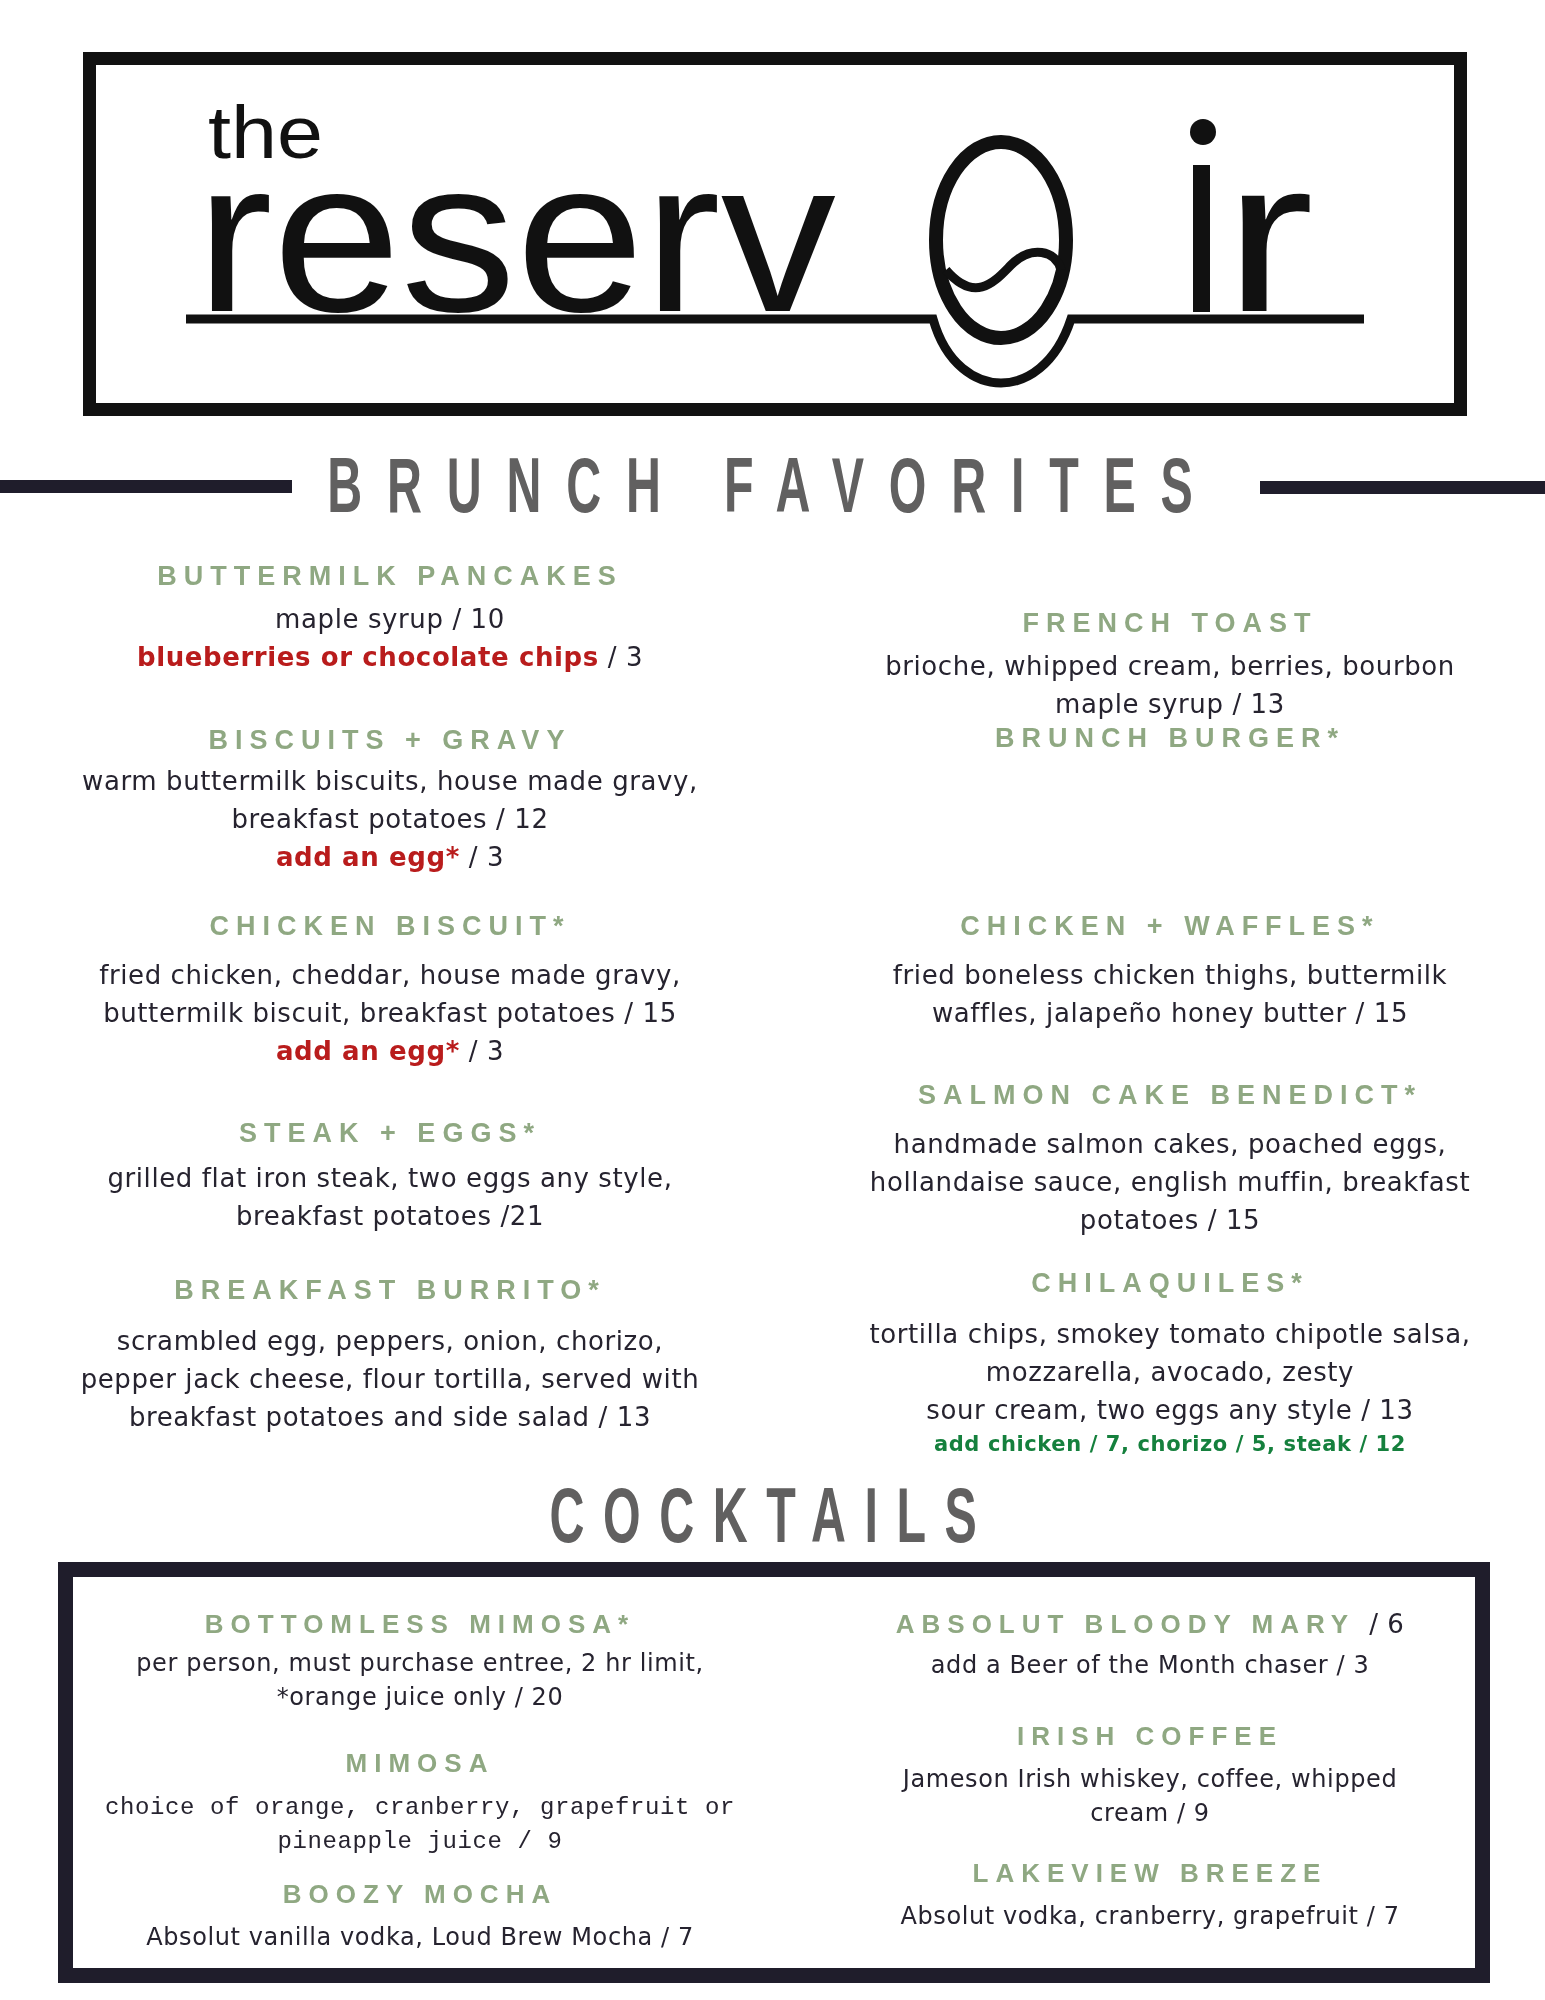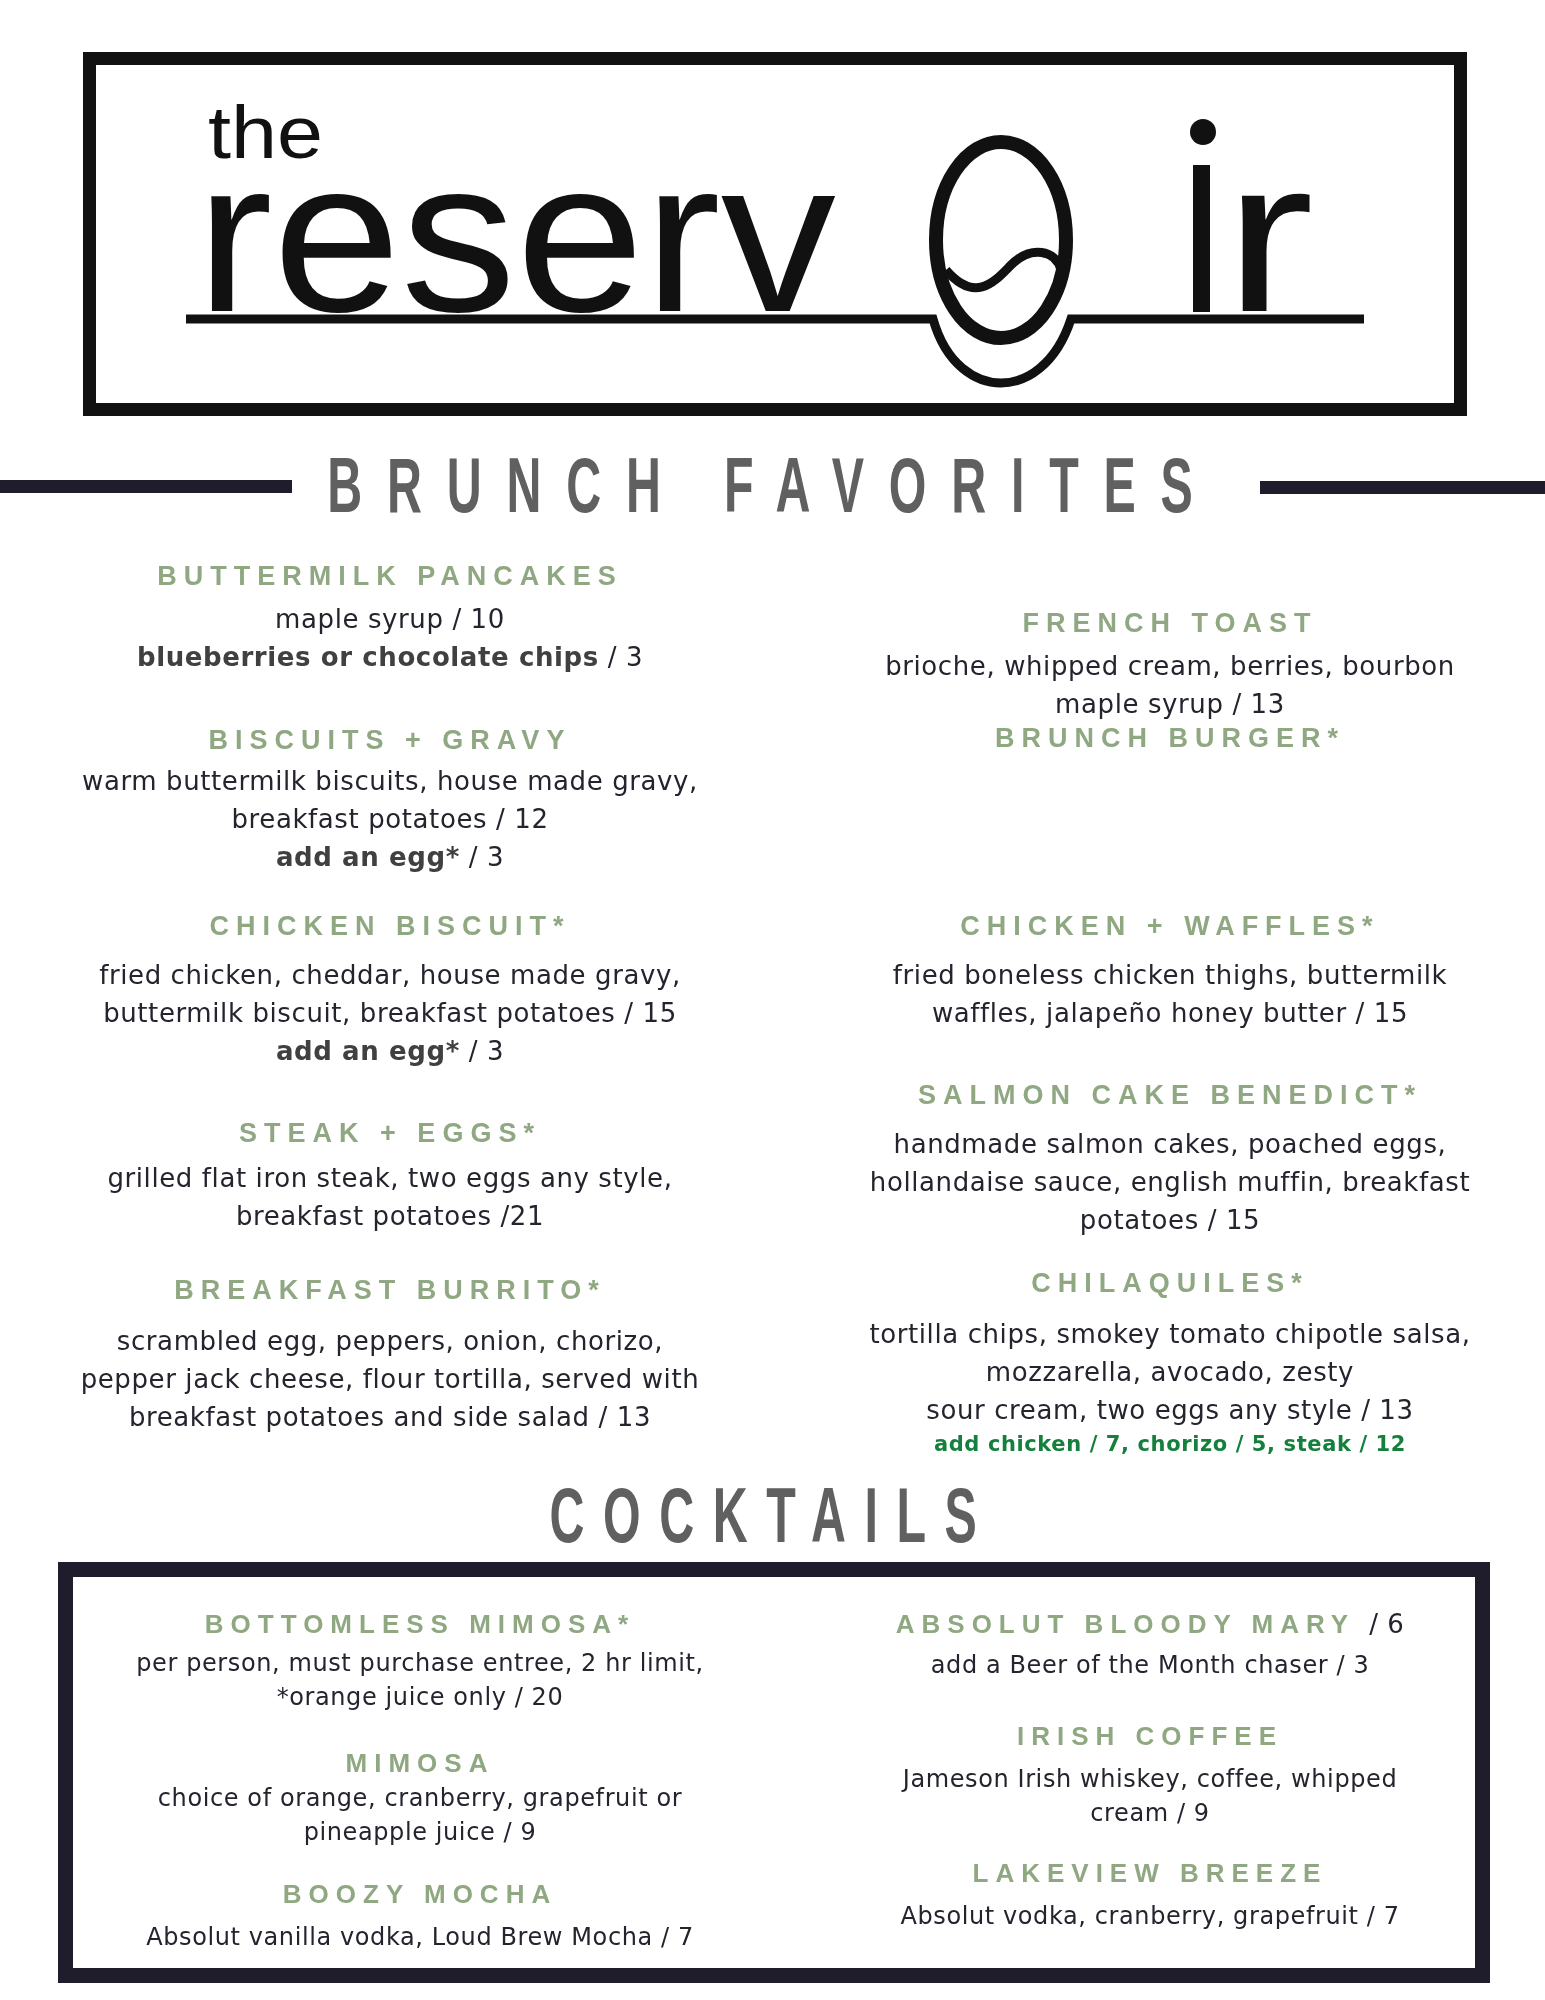--- a/index.html
+++ b/index.html
@@ -68,21 +68,21 @@
     .item-desc {
       font-family: "DejaVu Sans", "Liberation Sans", sans-serif;
       font-weight: normal;
       color: #26232f;
       font-size: 26px;
       line-height: 38px;
       letter-spacing: 0.6px;
       transform-origin: center top;
     }
     .item-desc .ln { display: block; white-space: nowrap; }
-    .bold { font-weight: bold; color: #404040; }
+    .bold { font-weight: bold; color: #b91c1c; }
     .small-bold { font-size: 21px; font-weight: bold; line-height: 30px; color: #15803d; }
     .price-inline {
       font-family: "DejaVu Sans", "Liberation Sans", sans-serif;
       font-weight: normal;
       color: #26232f;
       font-size: 26px;
       letter-spacing: 0.5px;
       margin-left: 14px;
     }
 
@@ -220,21 +220,21 @@
 <div class="item cocktail cb-left" style="top:1606px;">
   <div class="item-name">BOTTOMLESS MIMOSA*</div>
   <div class="item-desc" style="margin-top:4px;">
     <span class="ln">per person, must purchase entree, 2 hr limit,</span>
     <span class="ln">*orange juice only / 20</span>
   </div>
 </div>
 
 <div class="item cocktail cb-left" style="top:1745px;">
   <div class="item-name">MIMOSA</div>
-  <div class="item-desc" style="">
+  <div class="item-desc" style="margin-top:10px;font-family:Liberation Mono, monospace;">
     <span class="ln">choice of orange, cranberry, grapefruit or</span>
     <span class="ln">pineapple juice / 9</span>
   </div>
 </div>
 
 <div class="item cocktail cb-left" style="top:1876px;">
   <div class="item-name">BOOZY MOCHA</div>
   <div class="item-desc" style="margin-top:8px;">
     <span class="ln">Absolut vanilla vodka, Loud Brew Mocha / 7</span>
   </div>

